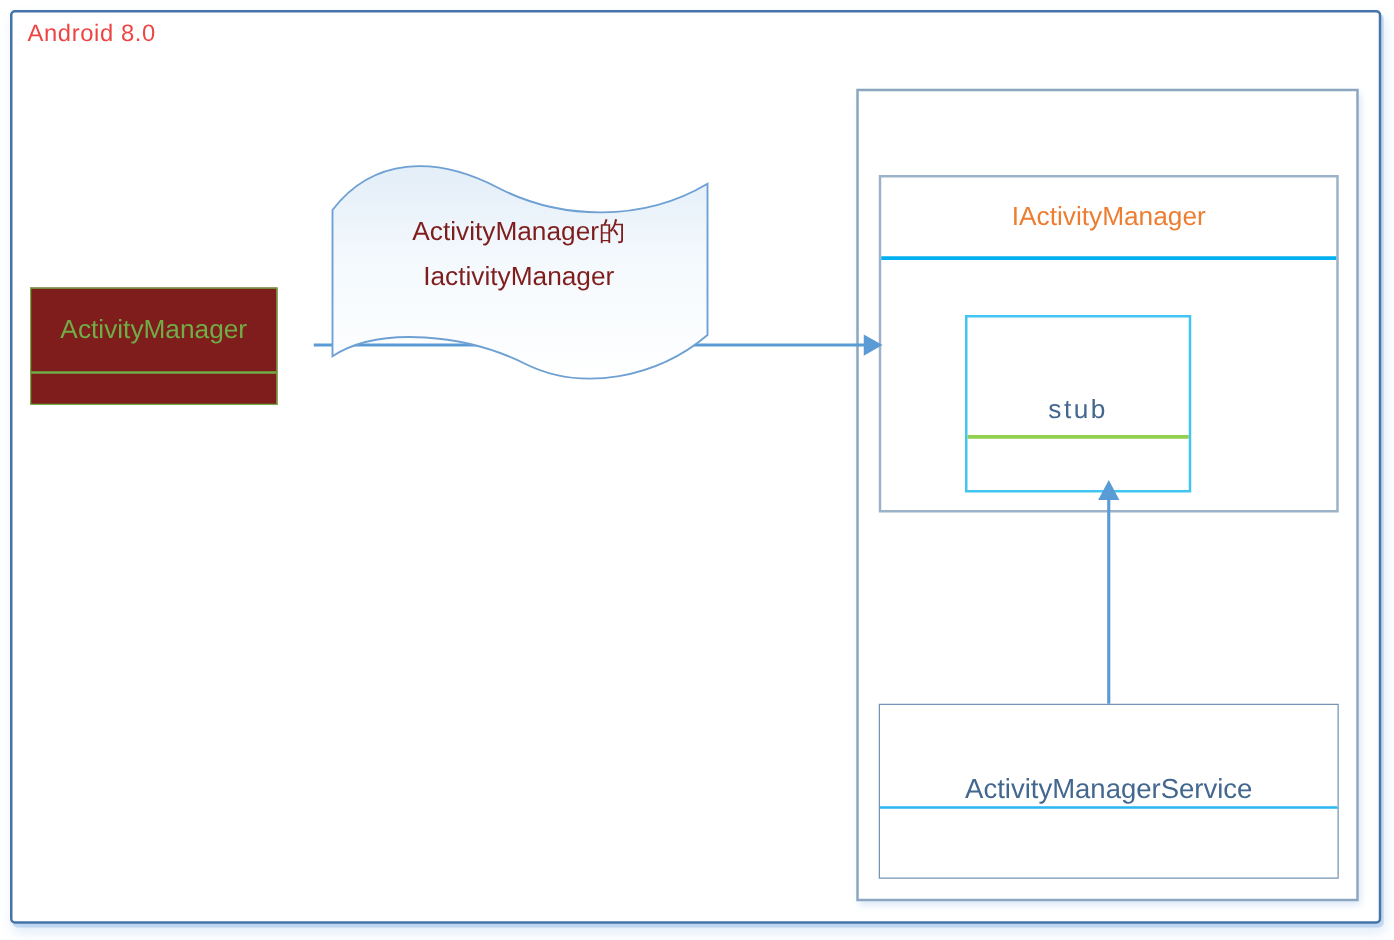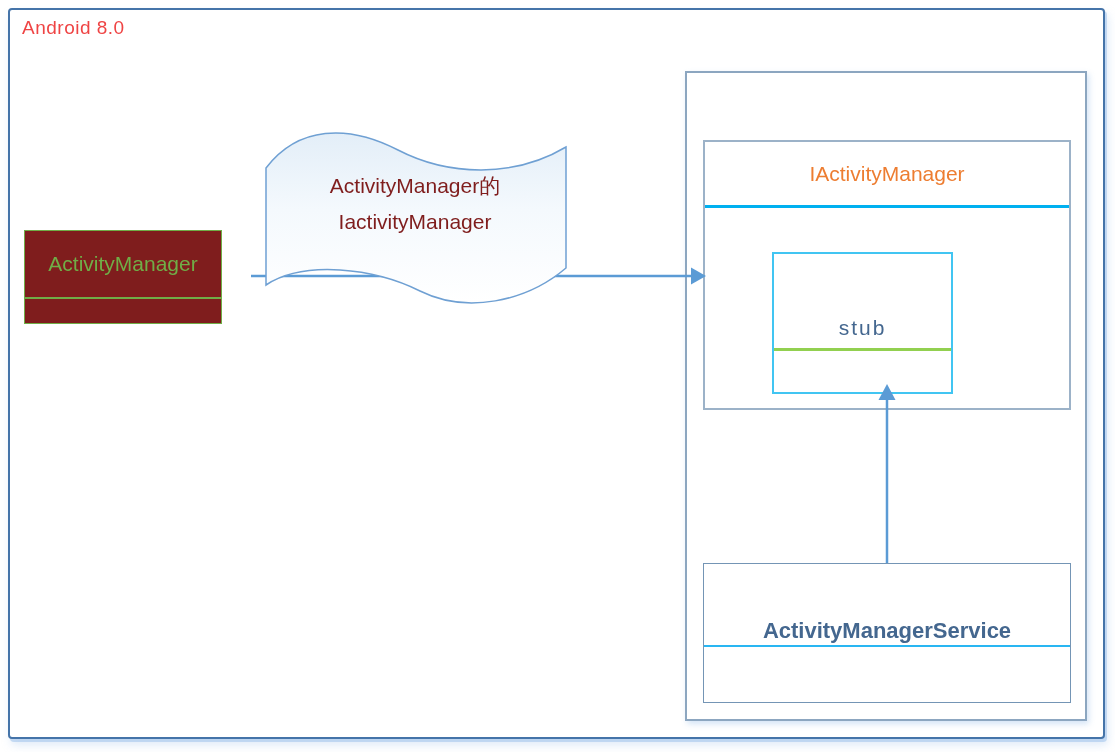--- a/index.html
+++ b/index.html
@@ -133,21 +133,20 @@
   }
   .amservice-box .title {
     height: 81px;
     display: flex;
     align-items: flex-end;
     justify-content: center;
     padding-bottom: 1px;
     box-sizing: border-box;
     font-size: 22px;
     color: #44678f;
-    font-weight: bold;
   }
   .amservice-box .divider {
     border-top: 2.5px solid #29b6f2;
   }
   .empty-body { flex: 1; }
   
   .connector-layer {
     position: absolute;
     left: 0; top: 0;
     width: 1115px; height: 752px;

